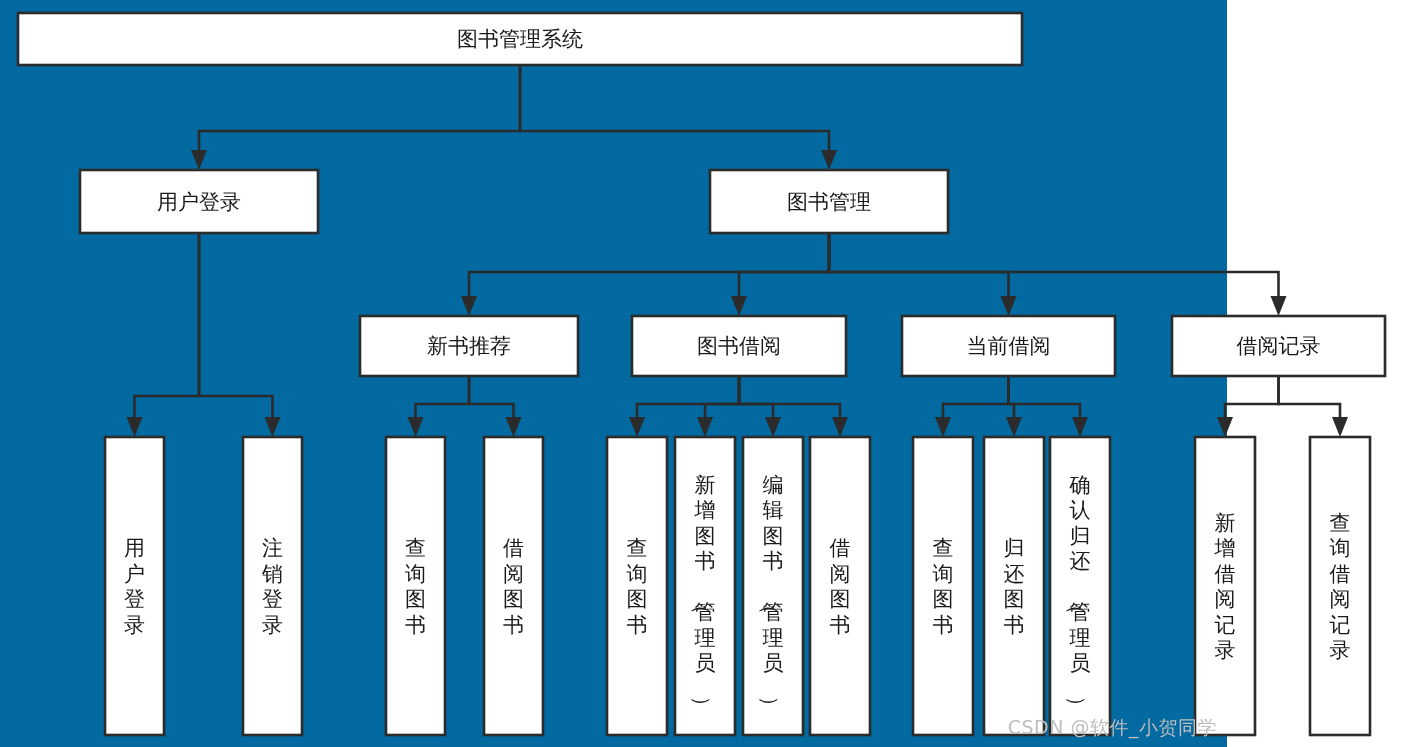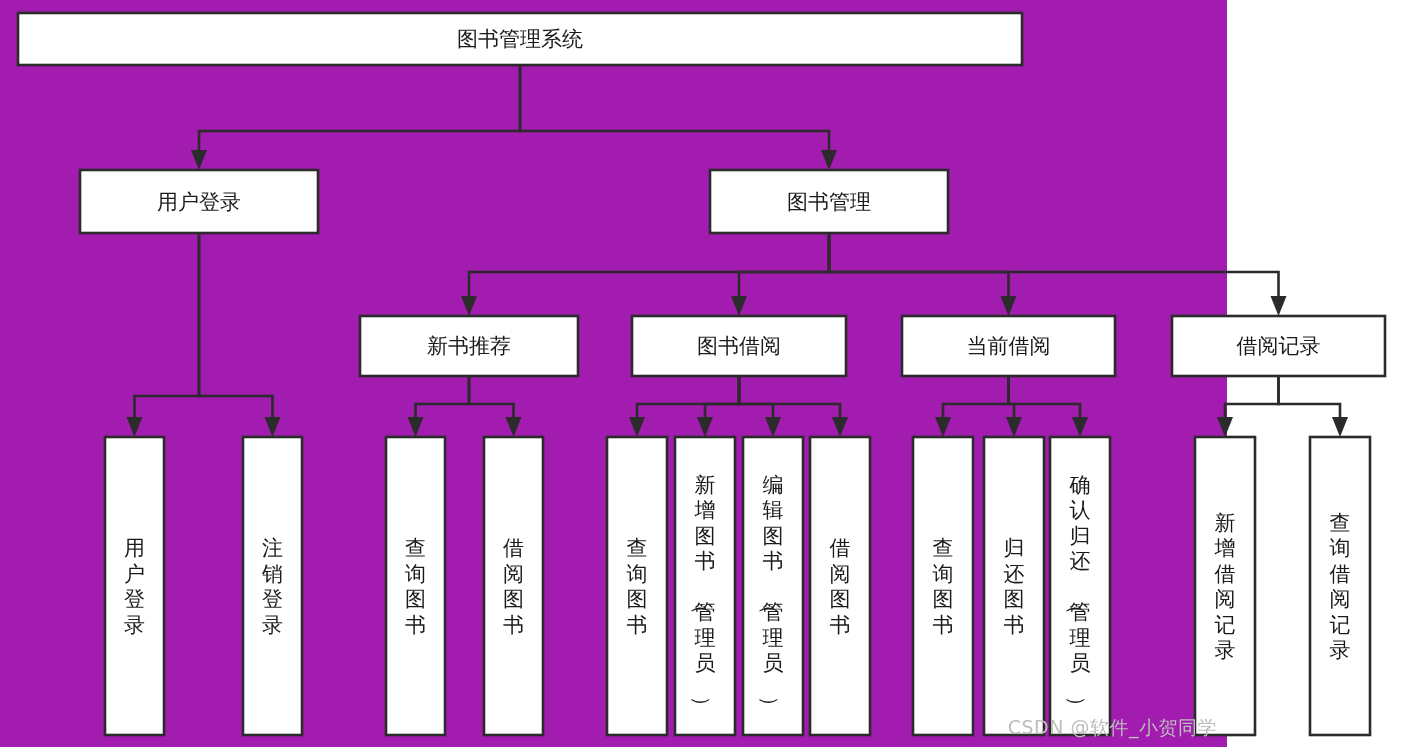--- a/index.html
+++ b/index.html
@@ -11,21 +11,21 @@
   body {
     width: 1405px;
     height: 747px;
     font-family: "DejaVu Sans", "Liberation Sans", sans-serif;
     overflow: hidden;
   }
   #diagram-root {
     position: relative;
     width: 1227px;
     height: 747px;
-    background: #a21caf;
+    background: #0369a1;
   }
   svg.flow-canvas {
     position: absolute;
     left: 0;
     top: 0;
     width: 1405px;
     height: 747px;
     display: block;
   }
   .node-rect {

